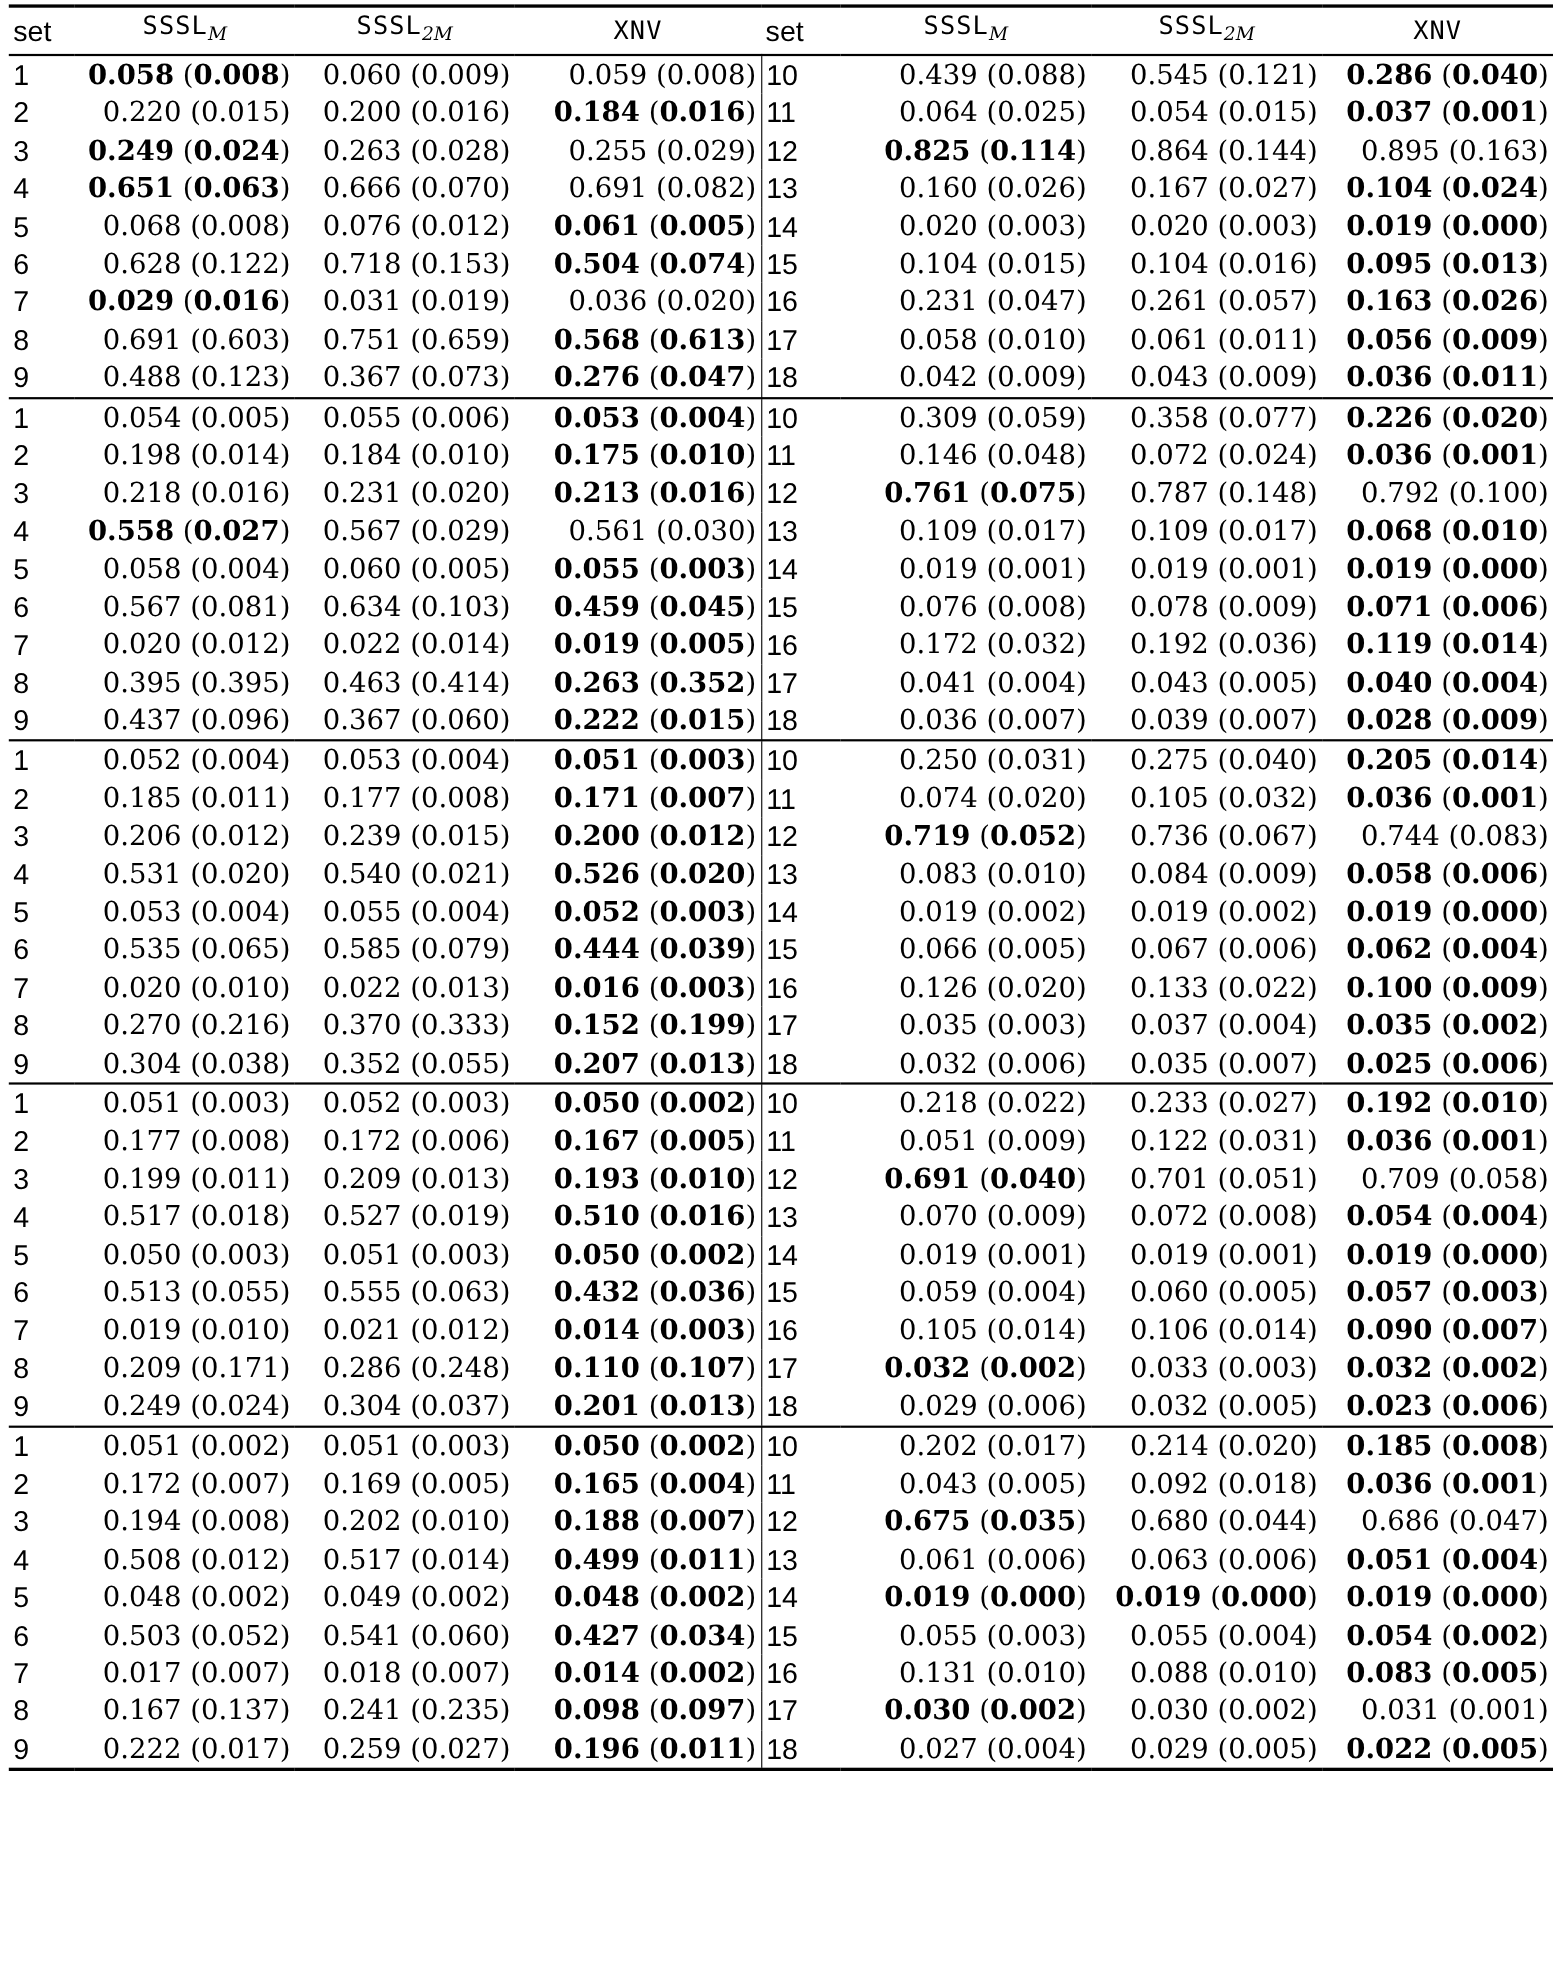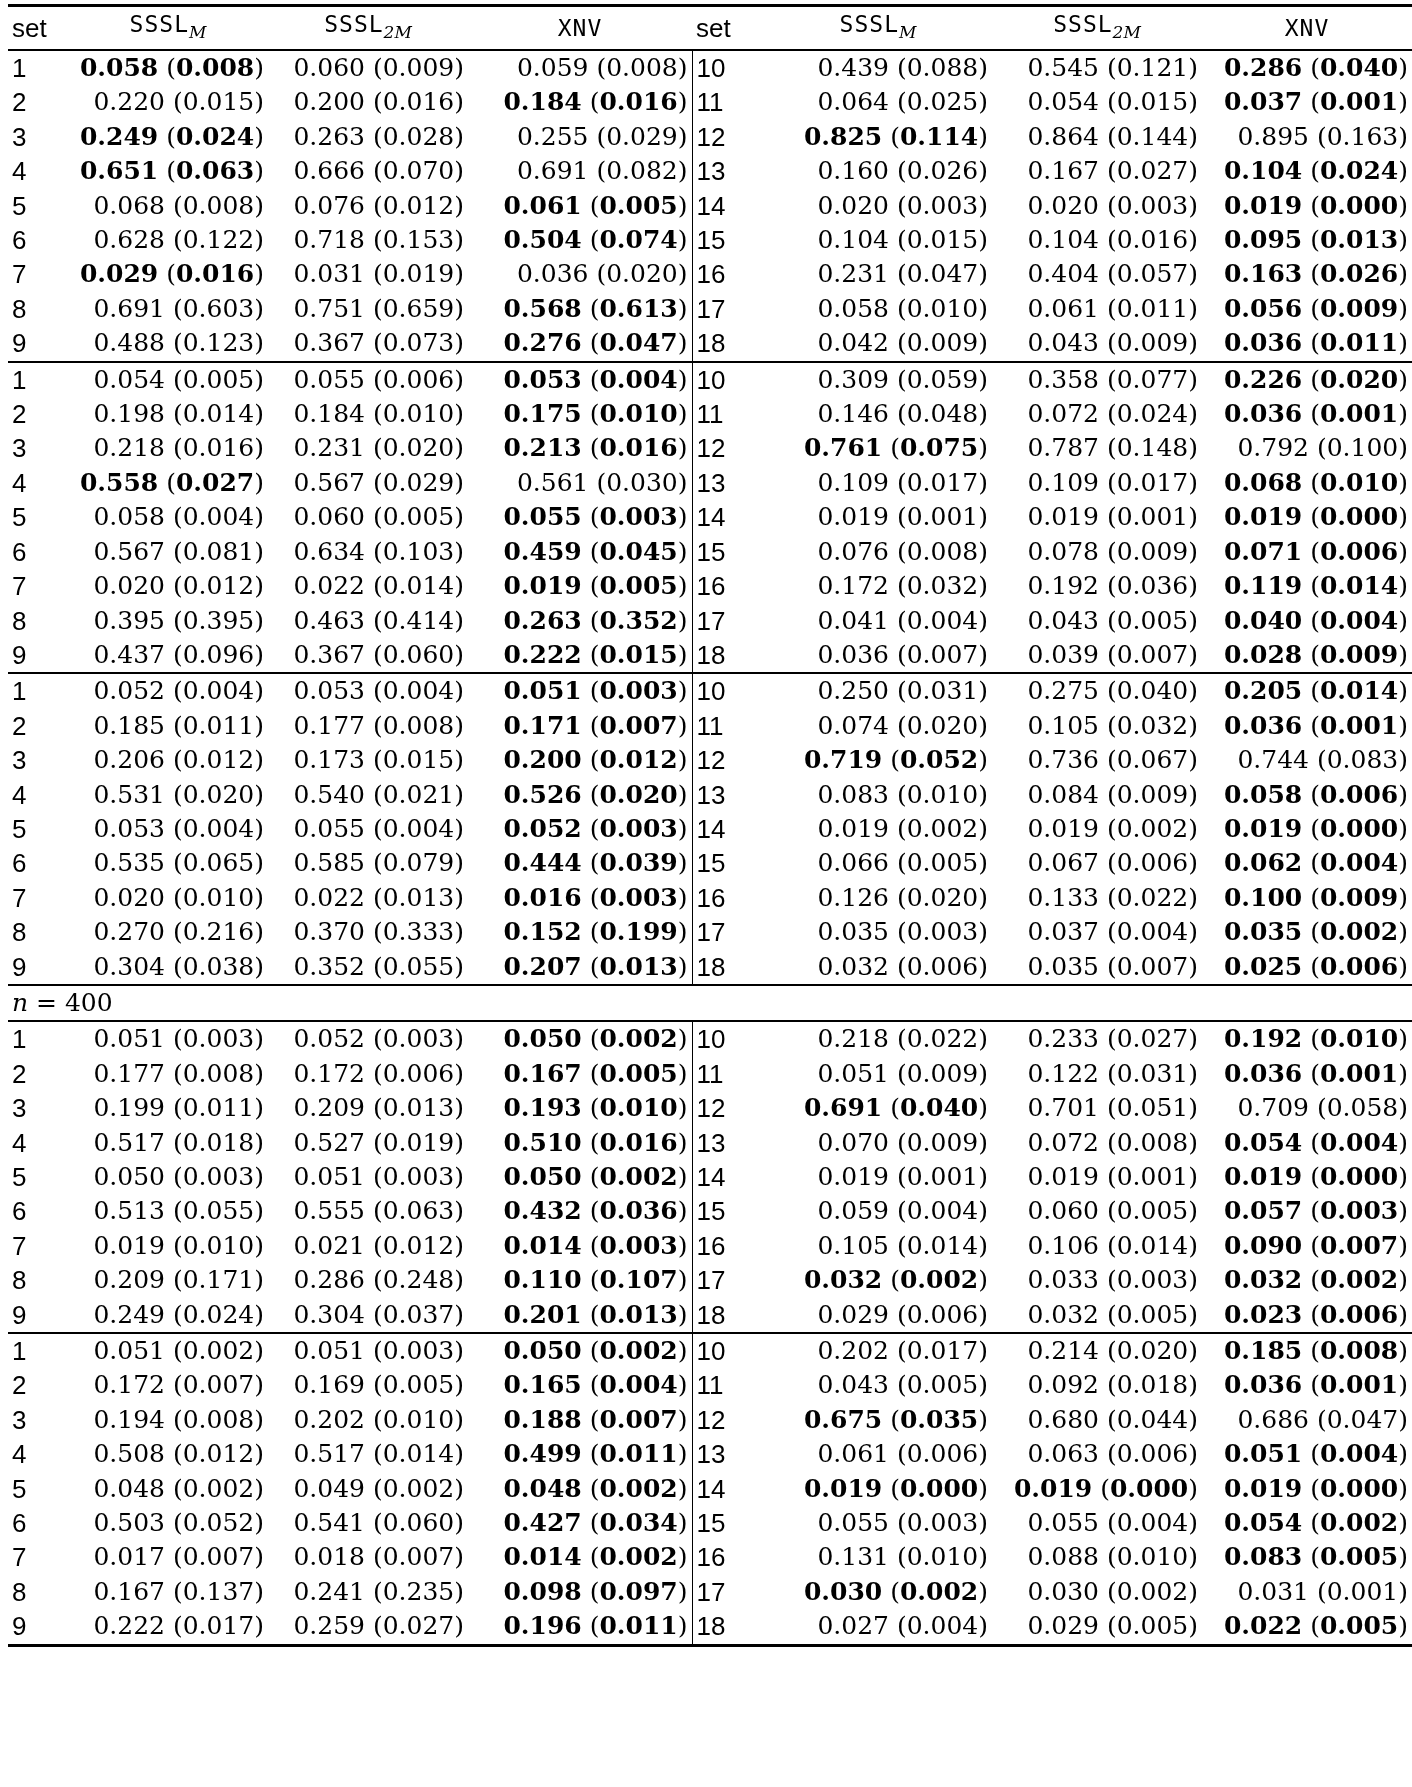--- a/index.html
+++ b/index.html
@@ -121,21 +121,21 @@
         <td class="val"><span>0.104</span><span style="font-weight: normal;">&nbsp;(</span><span>0.016</span><span style="font-weight: normal;">)</span></td>
         <td class="val b"><span>0.095</span><span style="font-weight: normal;">&nbsp;(</span><span>0.013</span><span style="font-weight: normal;">)</span></td>
       </tr>
       <tr>
         <td class="setno">7</td>
         <td class="val b"><span>0.029</span><span style="font-weight: normal;">&nbsp;(</span><span>0.016</span><span style="font-weight: normal;">)</span></td>
         <td class="val"><span>0.031</span><span style="font-weight: normal;">&nbsp;(</span><span>0.019</span><span style="font-weight: normal;">)</span></td>
         <td class="val sep"><span>0.036</span><span style="font-weight: normal;">&nbsp;(</span><span>0.020</span><span style="font-weight: normal;">)</span></td>
         <td class="setno">16</td>
         <td class="val"><span>0.231</span><span style="font-weight: normal;">&nbsp;(</span><span>0.047</span><span style="font-weight: normal;">)</span></td>
-        <td class="val"><span>0.404</span><span style="font-weight: normal;">&nbsp;(</span><span>0.057</span><span style="font-weight: normal;">)</span></td>
+        <td class="val"><span>0.261</span><span style="font-weight: normal;">&nbsp;(</span><span>0.057</span><span style="font-weight: normal;">)</span></td>
         <td class="val b"><span>0.163</span><span style="font-weight: normal;">&nbsp;(</span><span>0.026</span><span style="font-weight: normal;">)</span></td>
       </tr>
       <tr>
         <td class="setno">8</td>
         <td class="val"><span>0.691</span><span style="font-weight: normal;">&nbsp;(</span><span>0.603</span><span style="font-weight: normal;">)</span></td>
         <td class="val"><span>0.751</span><span style="font-weight: normal;">&nbsp;(</span><span>0.659</span><span style="font-weight: normal;">)</span></td>
         <td class="val b sep"><span>0.568</span><span style="font-weight: normal;">&nbsp;(</span><span>0.613</span><span style="font-weight: normal;">)</span></td>
         <td class="setno">17</td>
         <td class="val"><span>0.058</span><span style="font-weight: normal;">&nbsp;(</span><span>0.010</span><span style="font-weight: normal;">)</span></td>
         <td class="val"><span>0.061</span><span style="font-weight: normal;">&nbsp;(</span><span>0.011</span><span style="font-weight: normal;">)</span></td>
@@ -261,21 +261,21 @@
         <td class="val"><span>0.177</span><span style="font-weight: normal;">&nbsp;(</span><span>0.008</span><span style="font-weight: normal;">)</span></td>
         <td class="val b sep"><span>0.171</span><span style="font-weight: normal;">&nbsp;(</span><span>0.007</span><span style="font-weight: normal;">)</span></td>
         <td class="setno">11</td>
         <td class="val"><span>0.074</span><span style="font-weight: normal;">&nbsp;(</span><span>0.020</span><span style="font-weight: normal;">)</span></td>
         <td class="val"><span>0.105</span><span style="font-weight: normal;">&nbsp;(</span><span>0.032</span><span style="font-weight: normal;">)</span></td>
         <td class="val b"><span>0.036</span><span style="font-weight: normal;">&nbsp;(</span><span>0.001</span><span style="font-weight: normal;">)</span></td>
       </tr>
       <tr>
         <td class="setno">3</td>
         <td class="val"><span>0.206</span><span style="font-weight: normal;">&nbsp;(</span><span>0.012</span><span style="font-weight: normal;">)</span></td>
-        <td class="val"><span>0.173</span><span style="font-weight: normal;">&nbsp;(</span><span>0.015</span><span style="font-weight: normal;">)</span></td>
+        <td class="val"><span>0.239</span><span style="font-weight: normal;">&nbsp;(</span><span>0.015</span><span style="font-weight: normal;">)</span></td>
         <td class="val b sep"><span>0.200</span><span style="font-weight: normal;">&nbsp;(</span><span>0.012</span><span style="font-weight: normal;">)</span></td>
         <td class="setno">12</td>
         <td class="val b"><span>0.719</span><span style="font-weight: normal;">&nbsp;(</span><span>0.052</span><span style="font-weight: normal;">)</span></td>
         <td class="val"><span>0.736</span><span style="font-weight: normal;">&nbsp;(</span><span>0.067</span><span style="font-weight: normal;">)</span></td>
         <td class="val"><span>0.744</span><span style="font-weight: normal;">&nbsp;(</span><span>0.083</span><span style="font-weight: normal;">)</span></td>
       </tr>
       <tr>
         <td class="setno">4</td>
         <td class="val"><span>0.531</span><span style="font-weight: normal;">&nbsp;(</span><span>0.020</span><span style="font-weight: normal;">)</span></td>
         <td class="val"><span>0.540</span><span style="font-weight: normal;">&nbsp;(</span><span>0.021</span><span style="font-weight: normal;">)</span></td>
@@ -330,23 +330,20 @@
         <td class="val"><span>0.304</span><span style="font-weight: normal;">&nbsp;(</span><span>0.038</span><span style="font-weight: normal;">)</span></td>
         <td class="val"><span>0.352</span><span style="font-weight: normal;">&nbsp;(</span><span>0.055</span><span style="font-weight: normal;">)</span></td>
         <td class="val b sep"><span>0.207</span><span style="font-weight: normal;">&nbsp;(</span><span>0.013</span><span style="font-weight: normal;">)</span></td>
         <td class="setno">18</td>
         <td class="val"><span>0.032</span><span style="font-weight: normal;">&nbsp;(</span><span>0.006</span><span style="font-weight: normal;">)</span></td>
         <td class="val"><span>0.035</span><span style="font-weight: normal;">&nbsp;(</span><span>0.007</span><span style="font-weight: normal;">)</span></td>
         <td class="val b"><span>0.025</span><span style="font-weight: normal;">&nbsp;(</span><span>0.006</span><span style="font-weight: normal;">)</span></td>
       </tr>
     </tbody>
     <tbody class="block">
-      <tr class="grp">
-        <td colspan="8"><span class="nvar">n</span><span style="white-space: pre;"> = </span><span>400</span></td>
-      </tr>
       <tr>
         <td class="setno">1</td>
         <td class="val"><span>0.051</span><span style="font-weight: normal;">&nbsp;(</span><span>0.003</span><span style="font-weight: normal;">)</span></td>
         <td class="val"><span>0.052</span><span style="font-weight: normal;">&nbsp;(</span><span>0.003</span><span style="font-weight: normal;">)</span></td>
         <td class="val b sep"><span>0.050</span><span style="font-weight: normal;">&nbsp;(</span><span>0.002</span><span style="font-weight: normal;">)</span></td>
         <td class="setno">10</td>
         <td class="val"><span>0.218</span><span style="font-weight: normal;">&nbsp;(</span><span>0.022</span><span style="font-weight: normal;">)</span></td>
         <td class="val"><span>0.233</span><span style="font-weight: normal;">&nbsp;(</span><span>0.027</span><span style="font-weight: normal;">)</span></td>
         <td class="val b"><span>0.192</span><span style="font-weight: normal;">&nbsp;(</span><span>0.010</span><span style="font-weight: normal;">)</span></td>
       </tr>

